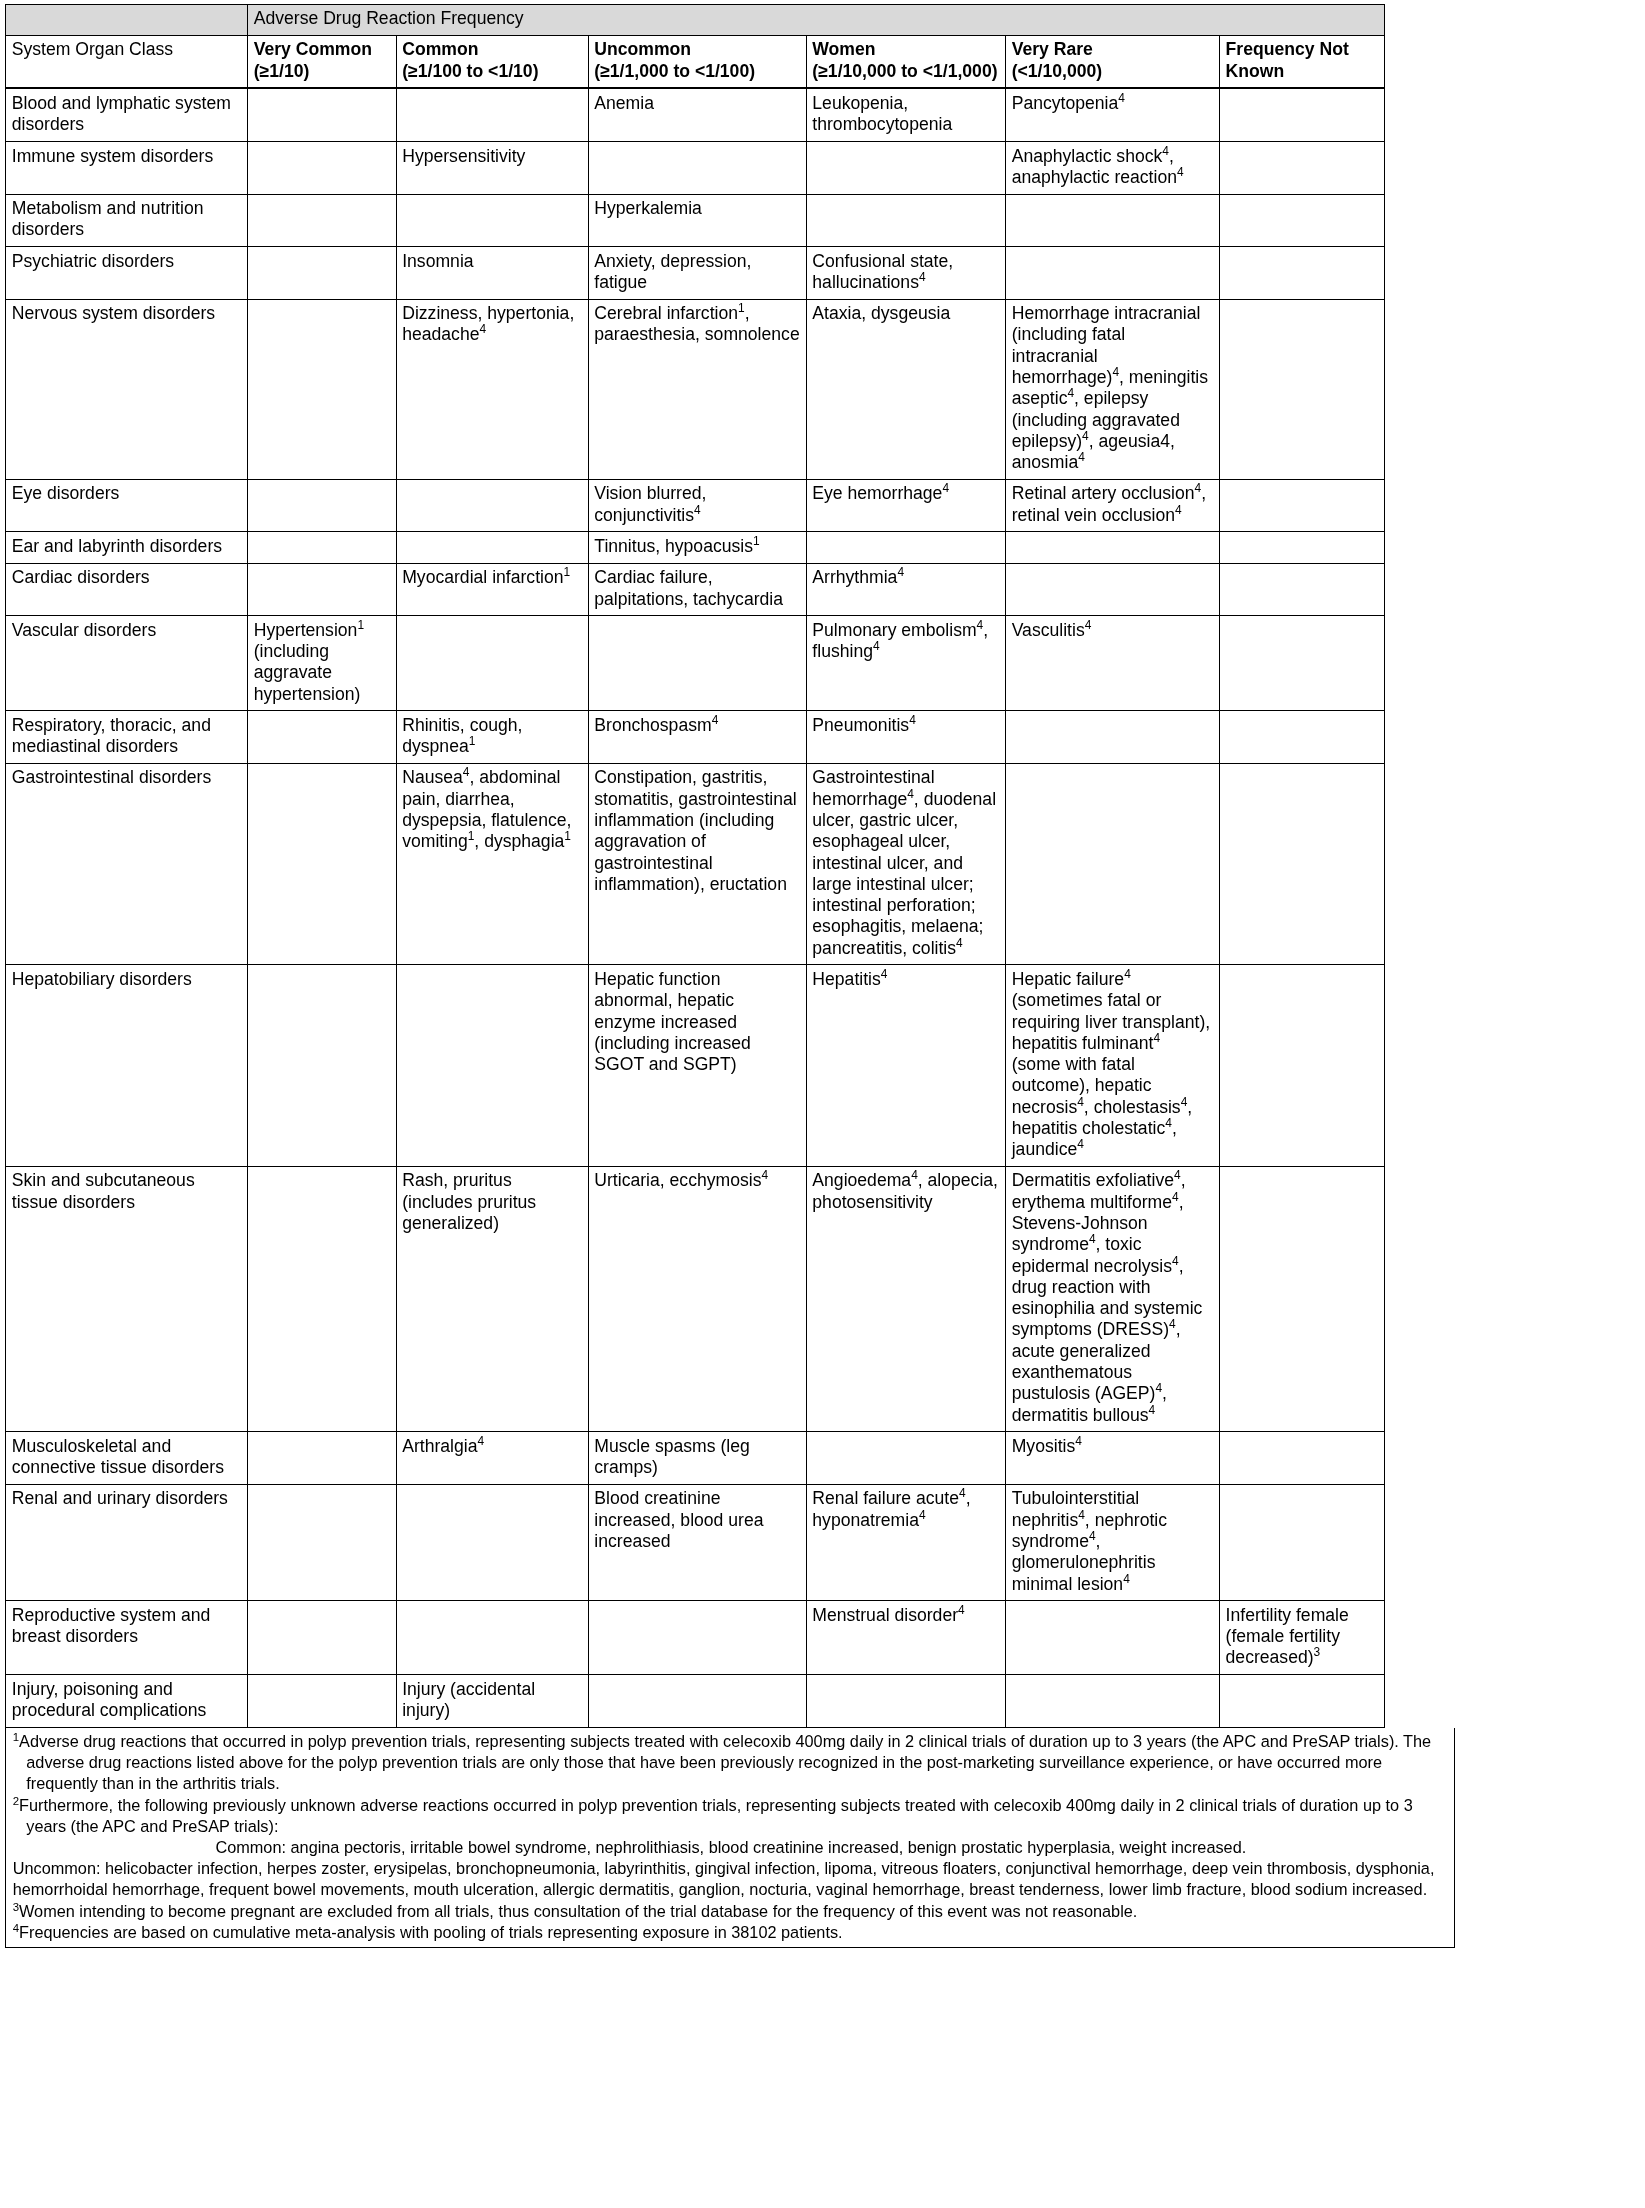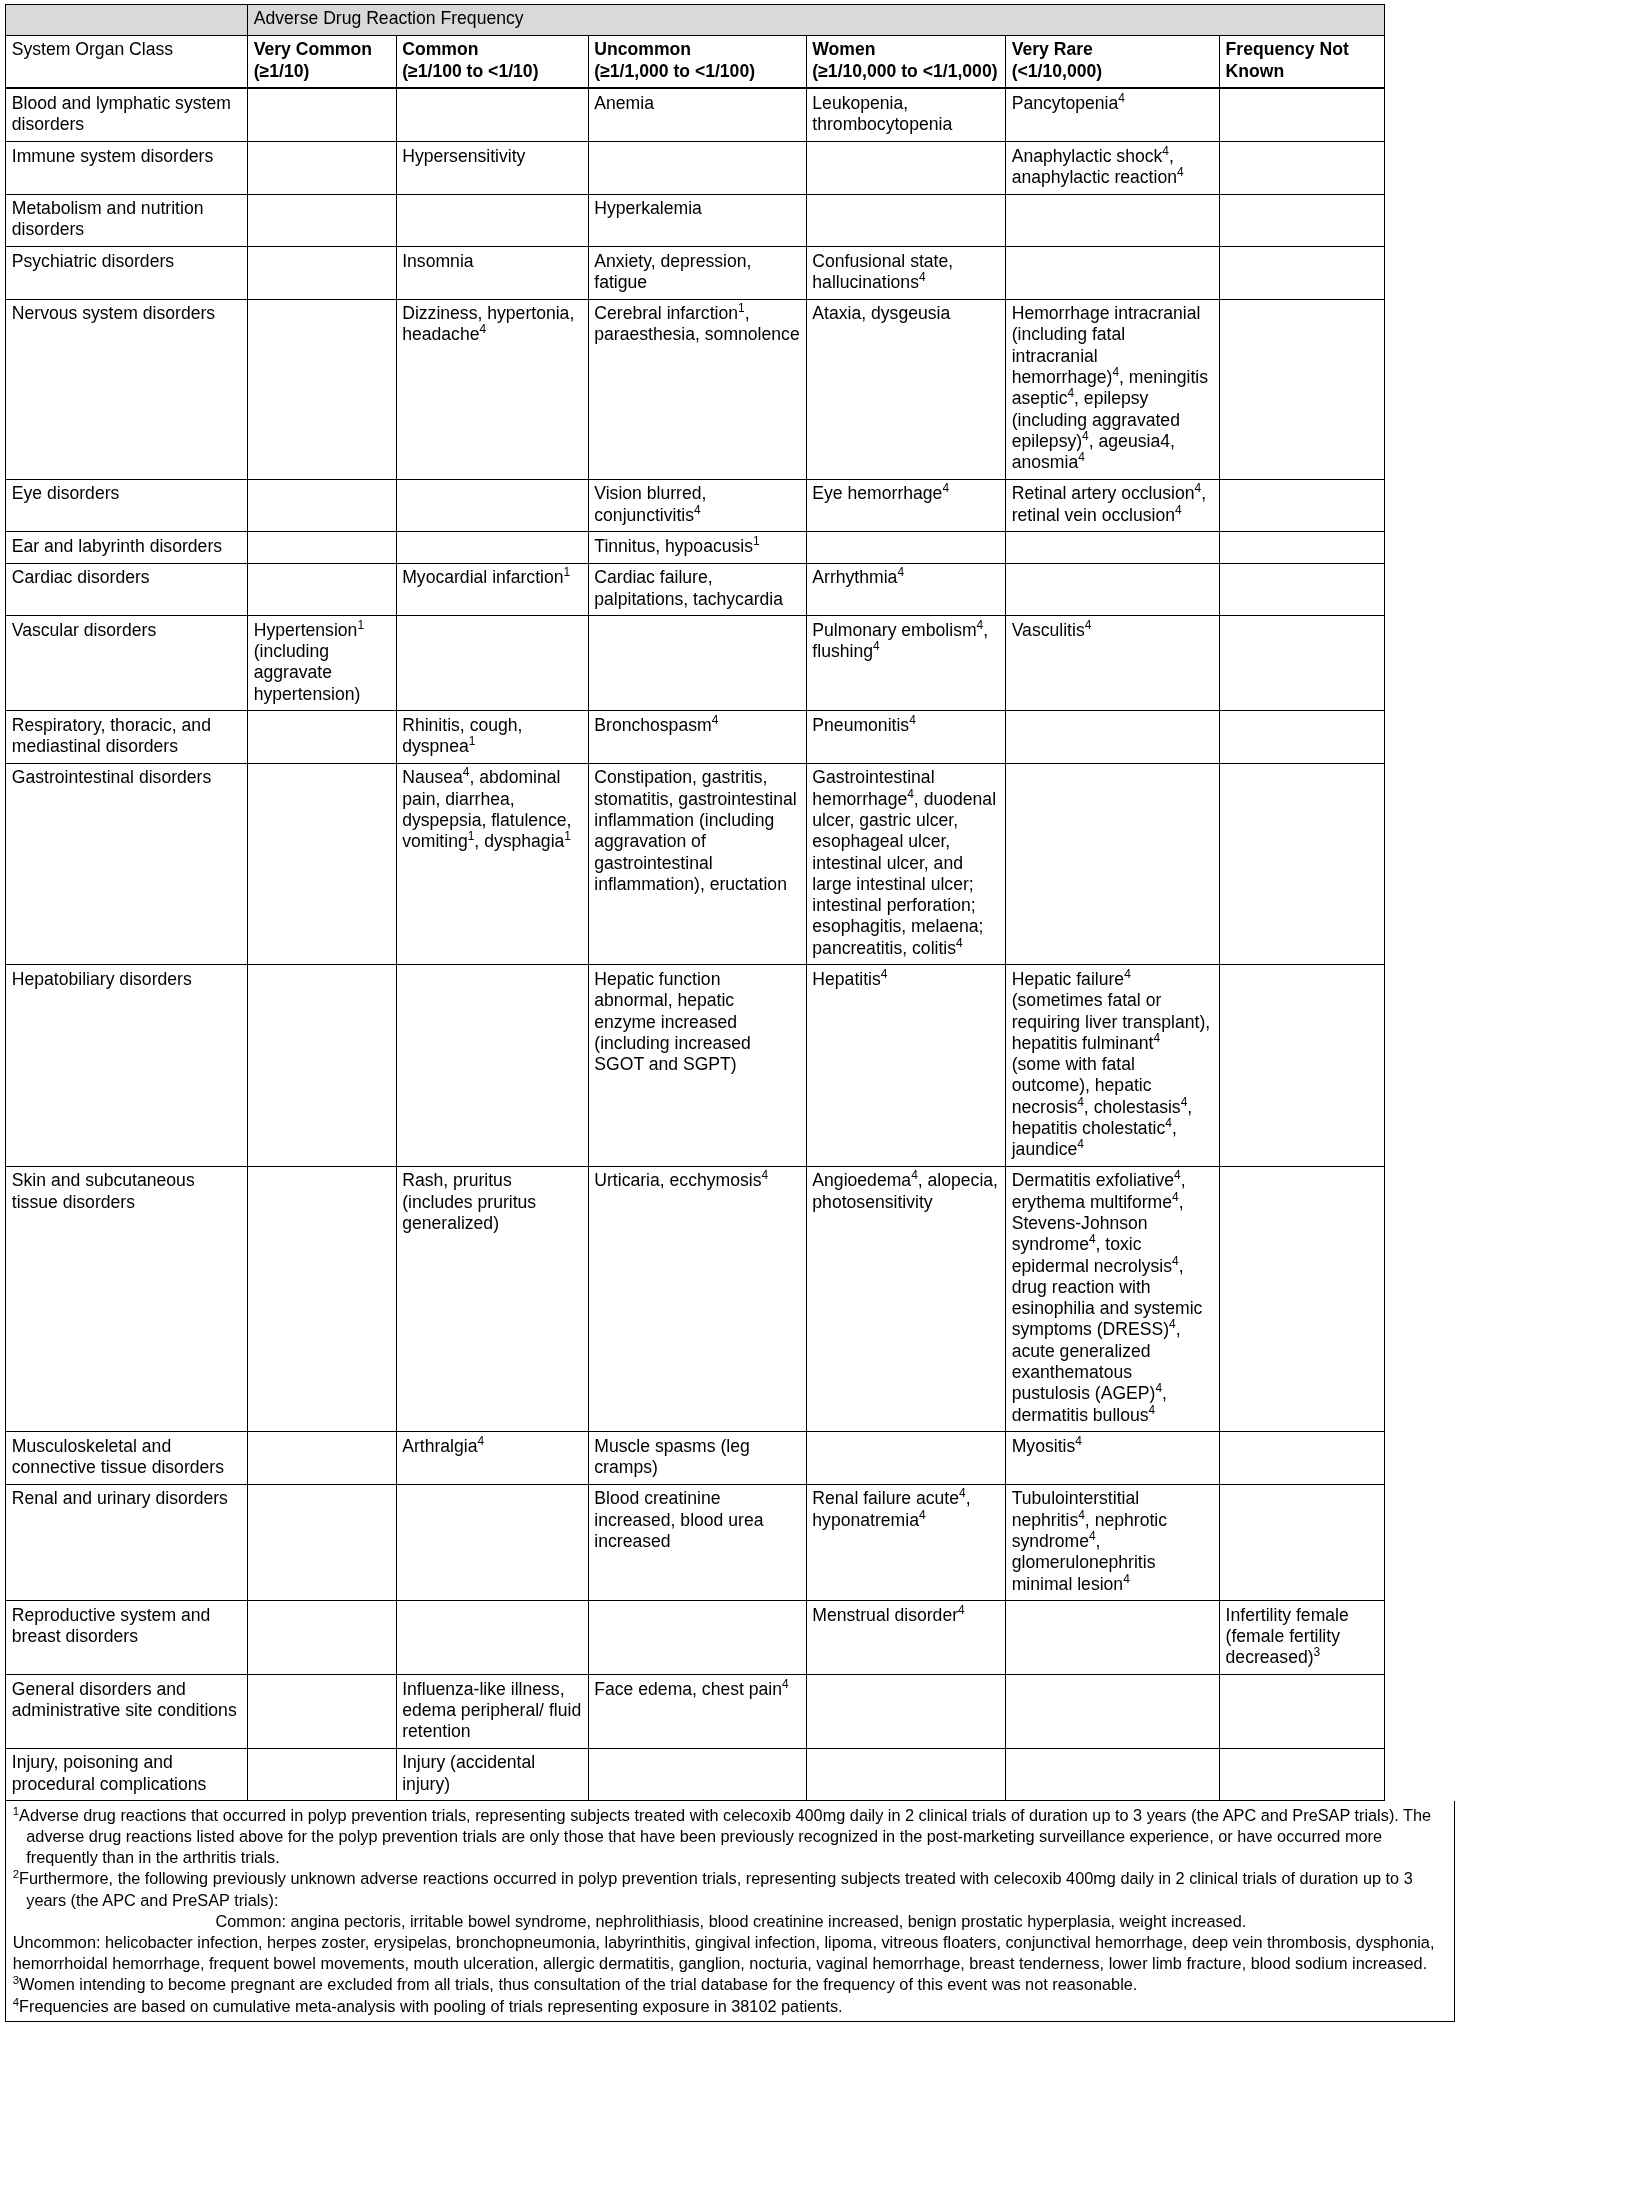--- a/index.html
+++ b/index.html
@@ -291,29 +291,20 @@
         <tr class="body-row">
           <td class="soc">Reproductive system and breast disorders</td>
           <td></td>
           <td></td>
           <td></td>
           <td>Menstrual disorder<sup>4</sup></td>
           <td></td>
           <td>Infertility female (female fertility decreased)<sup>3</sup></td>
         </tr>
         <tr class="body-row">
-          <td class="soc">General disorders and administrative site conditions</td>
-          <td></td>
-          <td>Influenza-like illness, edema peripheral/ fluid retention</td>
-          <td>Face edema, chest pain<sup>4</sup></td>
-          <td></td>
-          <td></td>
-          <td></td>
-        </tr>
-        <tr class="body-row">
           <td class="soc">Injury, poisoning and procedural complications</td>
           <td></td>
           <td>Injury (accidental injury)</td>
           <td></td>
           <td></td>
           <td></td>
           <td></td>
         </tr>
       </tbody>
   </table>

